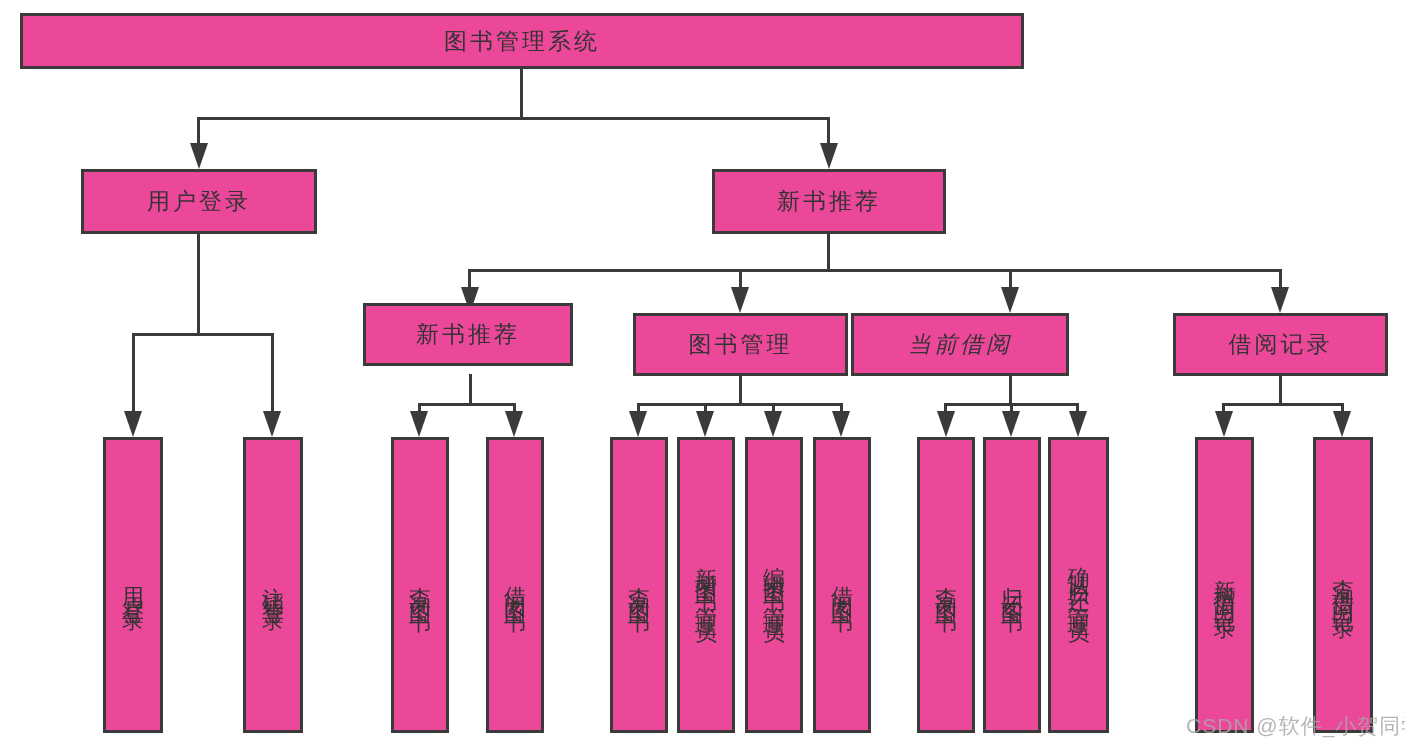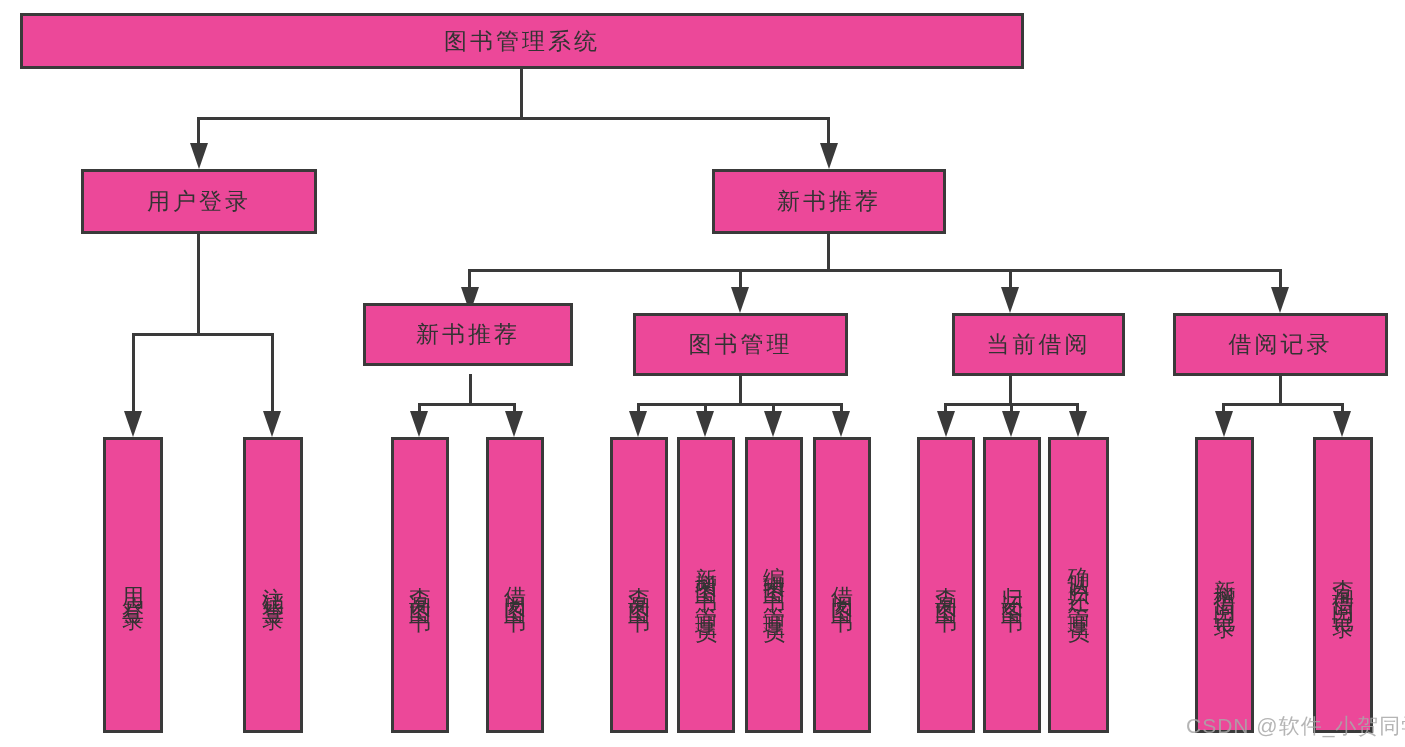--- a/index.html
+++ b/index.html
@@ -101,21 +101,21 @@
   <div class="box" style="left:712px;top:169px;width:234px;height:65px;">
     <span class="hlabel">新书推荐</span>
   </div>
 
   <div class="box" style="left:363px;top:303px;width:210px;height:63px;">
     <span class="hlabel">新书推荐</span>
   </div>
   <div class="box" style="left:633px;top:313px;width:215px;height:63px;">
     <span class="hlabel">图书管理</span>
   </div>
-  <div class="box" style="left:952px;top:313px;width:173px;height:63px;">
+  <div class="box" style="left:851px;top:313px;width:218px;height:63px;font-style:italic;">
     <span class="hlabel">当前借阅</span>
   </div>
   <div class="box" style="left:1173px;top:313px;width:215px;height:63px;">
     <span class="hlabel">借阅记录</span>
   </div>
 
   <div class="box" style="left:103px;top:437px;width:60px;height:296px;">
     <span class="vtext">用户登录</span>
   </div>
   <div class="box" style="left:243px;top:437px;width:60px;height:296px;">

